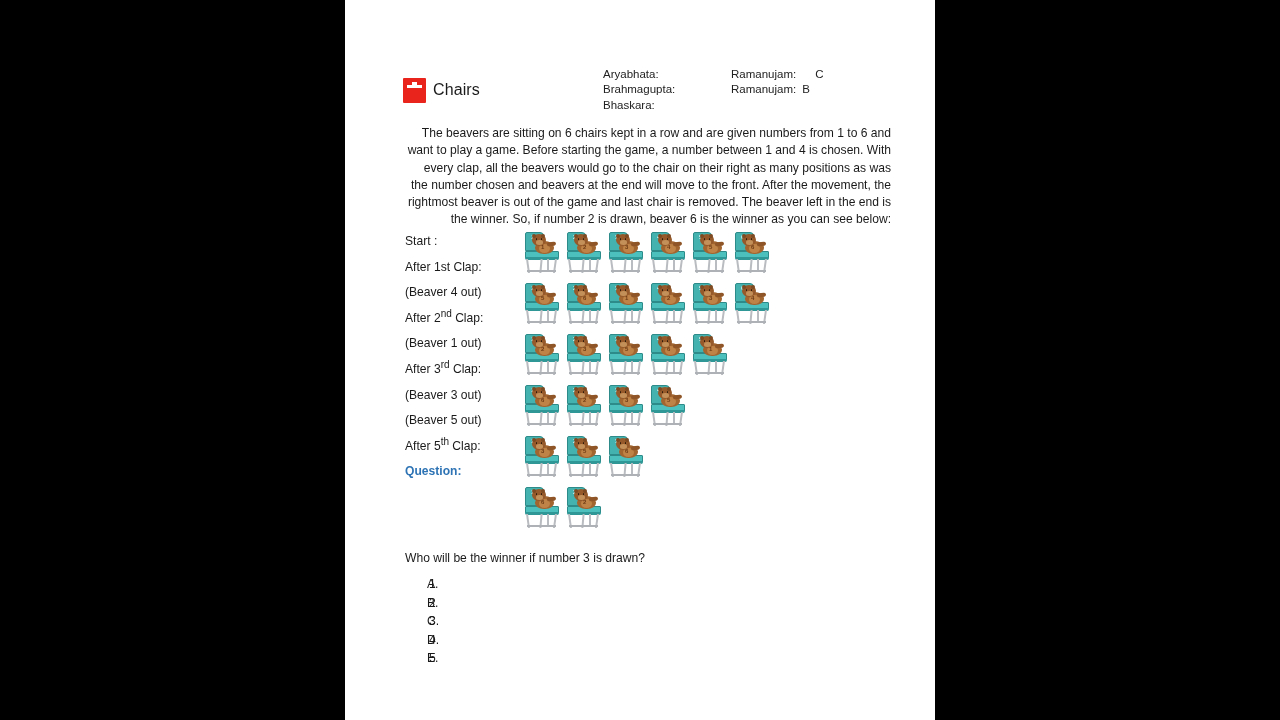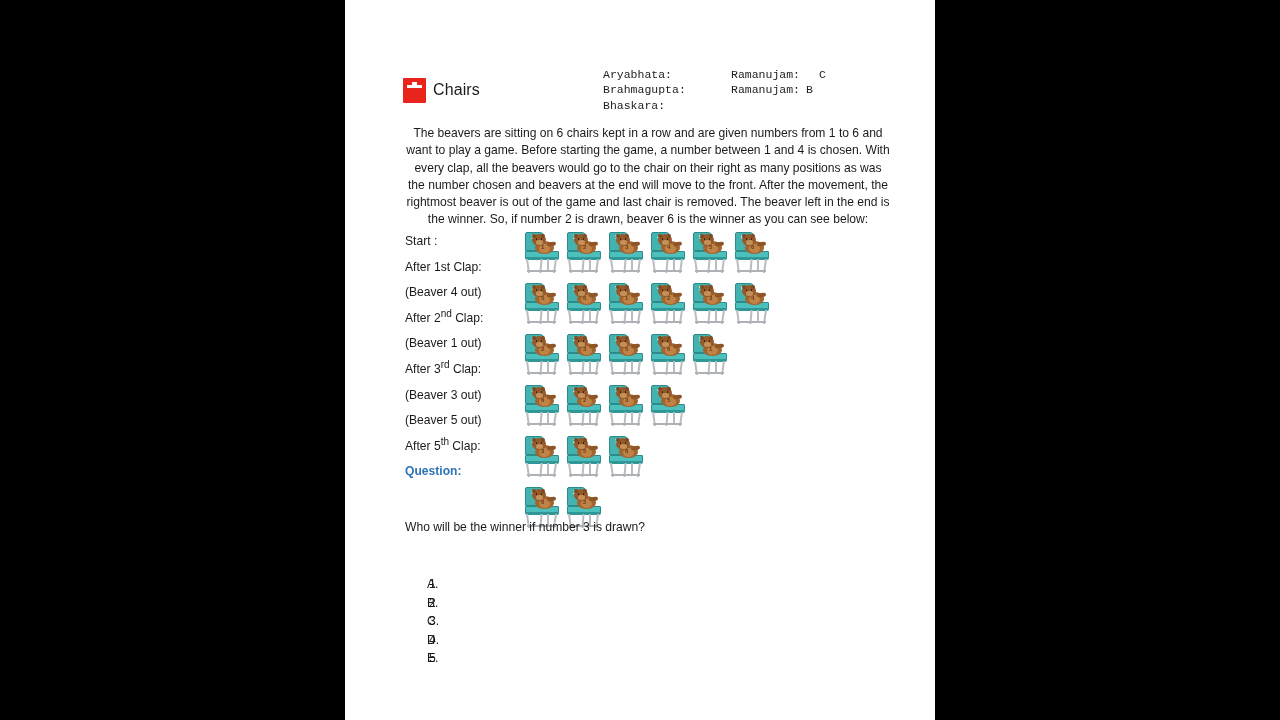--- a/index.html
+++ b/index.html
@@ -84,37 +84,37 @@
   .names {
     position: absolute;
     left: 258px;
     top: 9px;
     display: flex;
     gap: 0px;
     font-size: 11.5px;
     color: #222222;
     line-height: 15.3px;
   }
-  .names-col { white-space: nowrap; font-family: Liberation Mono, monospace; }
+  .names-col { white-space: nowrap; }
   .names-col.left { width: 128px; }
   .name-row { display: flex; }
   .name-key { }
   .name-val { padding-left: 6px; }
   .name-val.pad { padding-left: 19px; }
 
   
   .para {
     position: absolute;
     left: 60px;
     top: 125px;
     width: 486px;
     font-size: 12.1px;
     line-height: 17.3px;
     color: #1a1a1a;
-    text-align: center;
+    text-align: right;
   }
 
   
   .rows {
     position: absolute;
     left: 0;
     top: 232px;
     width: 640px;
   }
 
@@ -307,21 +307,21 @@
     color: #6b3a14;
     font-family: "Liberation Sans", sans-serif;
     line-height: 7px;
     font-weight: bold;
   }
 
   
   .question-text {
     position: absolute;
     left: 60px;
-    top: 520px;
+    top: 551px;
     font-size: 12.1px;
     color: #1a1a1a;
     line-height: 15px;
     white-space: nowrap;
   }
 
   .options {
     position: absolute;
     left: 60px;
     top: 575px;

